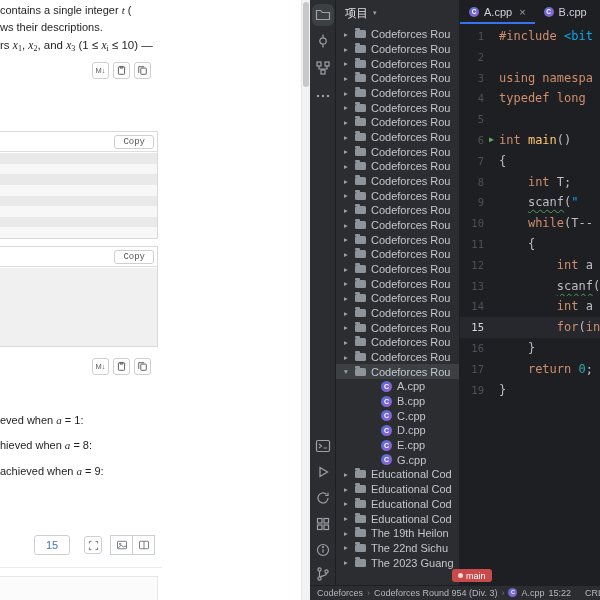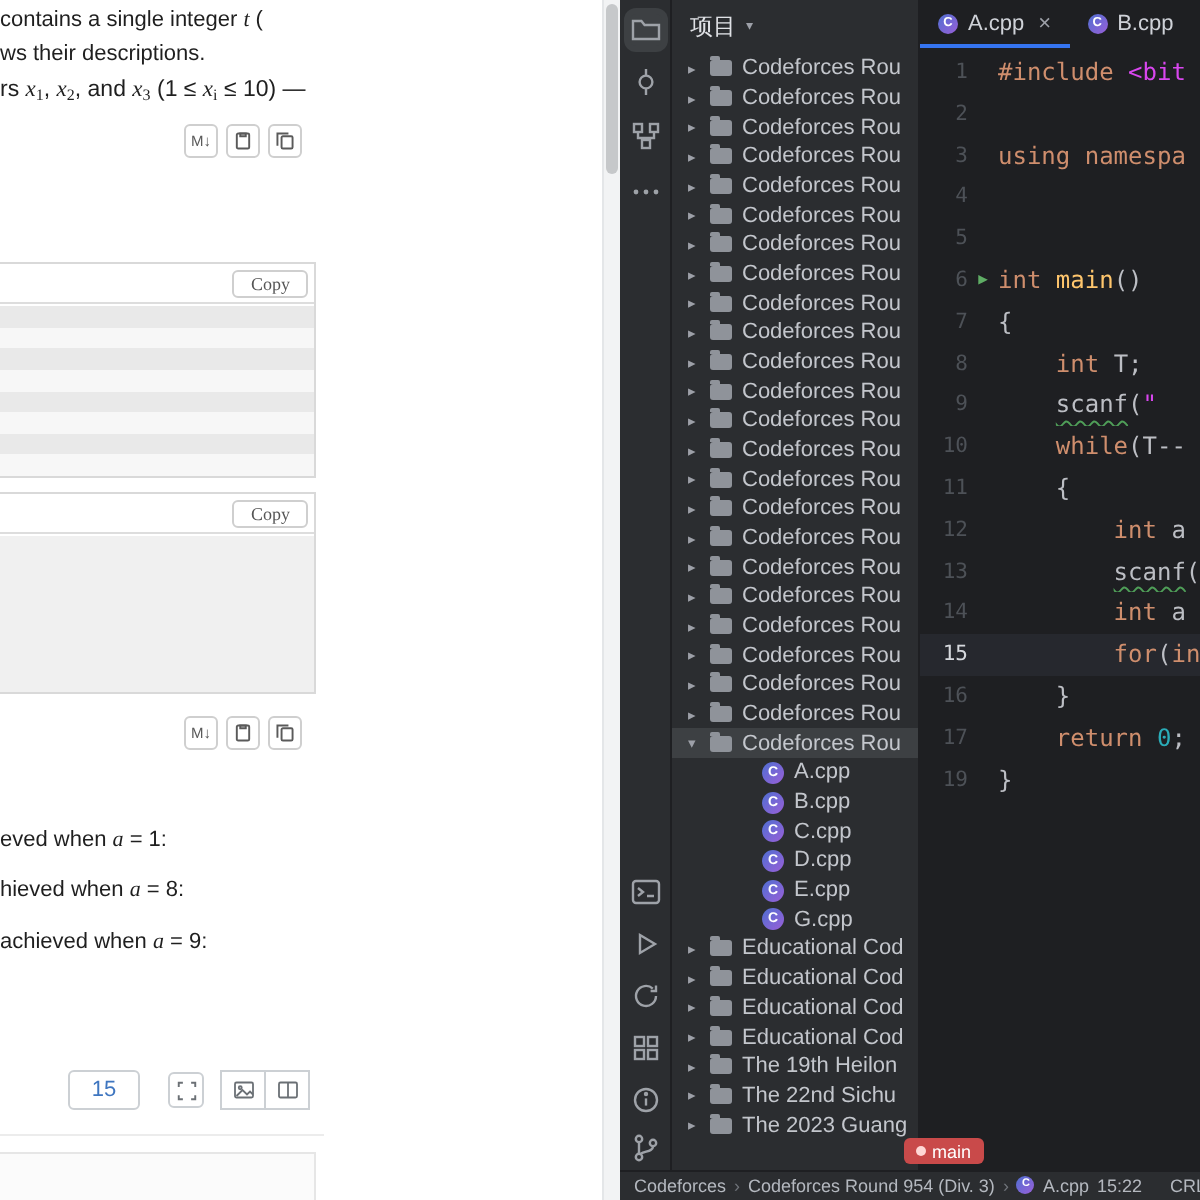--- a/index.html
+++ b/index.html
@@ -10,21 +10,21 @@
   .browser{position:absolute;left:0;top:0;width:310px;height:452px;background:#fff;color:#1f1f1f;font-size:11px}
   .cfline{position:absolute;left:0;white-space:nowrap;line-height:14px}
   .math{font-family:"Liberation Serif",serif;font-style:italic}
   .msub{font-family:"Liberation Serif",serif;font-size:8px;vertical-align:-2px}
   .btnrow{position:absolute;left:92px;display:flex;gap:4px}
   .minibtn{width:17px;height:17px;border:1px solid #cfcfcf;border-radius:3px;background:#fff;color:#5a5a5a;
            font-size:7.5px;display:flex;align-items:center;justify-content:center;font-family:inherit;cursor:pointer}
   .example{position:absolute;left:-2px;width:160px;border:1px solid #d9d9d9;background:#fff}
   .ex-head{height:20px;position:relative;border-bottom:1px solid #ddd;background:#fff}
   .copychip{position:absolute;right:3px;top:3px;padding:1px 8px;font-size:9px;border:1px solid #cfcfcf;
-            border-radius:3px;background:#fff;color:#555;font-family:Liberation Serif, serif;cursor:pointer}
+            border-radius:3px;background:#fff;color:#555;font-family:Liberation Mono, monospace;cursor:pointer}
   .ex-body{position:absolute;top:21px;left:0;right:0;bottom:0;display:flex;flex-direction:column}
   .ex-body.solid{background:#f0f0f0}
   .stripe{flex:1;background:#e9e9e9}
   .stripe.alt{background:#f7f7f7}
   .notes{position:absolute;left:0;top:410px;width:220px;padding-top:4px}
   .note{height:25.4px;white-space:nowrap;font-size:11px}
   .pagefoot{position:absolute;top:535px;left:0;width:200px;height:22px}
   .numbox{position:absolute;left:34px;top:0;width:36px;height:20px;border:1px solid #ccd0d4;border-radius:3px;
           font-size:11px;color:#3f76c0;text-align:center;line-height:18px;background:#fff}
   .sqbtn{position:absolute;left:84px;top:1px;width:18px;height:18px;border:1px solid #ccd0d4;border-radius:3px;
@@ -72,21 +72,21 @@
   .tabclose{color:#9da0a8;font-size:11px;margin-left:2px}
 
   .editor{position:absolute;left:150px;top:24px;width:140px;height:561px;overflow:hidden;background:#1e1f22}
   #edrows{padding-top:2px}
   .ed-row{display:flex;height:20.8px;line-height:20.8px;font-family:"DejaVu Sans Mono",monospace;font-size:12px;white-space:pre}
   .ed-row.current{background:#26282e}
   .ln{width:24px;text-align:right;color:#4d5157;font-size:10.5px;flex:0 0 auto}
   .ed-row.current .ln{color:#d6d9de}
   .runcol{width:15px;flex:0 0 auto;text-align:center;color:#5fad65;font-size:8px}
   .codetext{flex:1;overflow:hidden}
-  .tk-kw{color:#cf8e6d}.tk-str{color:#d946ef}.tk-fn{color:#ffc66d}.tk-num{color:#2aacb8}.tk-pl{color:#bcbec4}
+  .tk-kw{color:#cf8e6d}.tk-str{color:#0ea5e9}.tk-fn{color:#ffc66d}.tk-num{color:#2aacb8}.tk-pl{color:#bcbec4}
   .tk-warn{color:#bcbec4;text-decoration:underline wavy #4f9f58 1px;text-underline-offset:3px}
 
   .statusbar{position:absolute;left:0;bottom:0;width:290px;height:15px;background:#2b2d30;border-top:1px solid #1e1f22;
              display:flex;align-items:center;padding:0 7px;font-size:9px;color:#b4b8bf;gap:4px;overflow:hidden}
   .crumbs{display:flex;align-items:flex-start;gap:4px;white-space:nowrap}
   .crumb{cursor:pointer}
   .csep{color:#70747a}
   .statico{width:9px;height:9px;line-height:9px;font-size:5.5px}
   .stat-right{margin-left:auto;display:flex;gap:14px;white-space:nowrap}
 </style>
@@ -467,21 +467,21 @@
           <span class="tablabel">B.cpp</span>
         </div>
         <div class="tab"></div>
       </div>
 
     <div class="editor">
       <div id="edrows">
           <div class="ed-row"><span class="ln">1</span><span class="runcol"></span><span class="codetext"><span class="tk-kw">#include </span><span class="tk-str">&lt;bit</span></span></div>
           <div class="ed-row"><span class="ln">2</span><span class="runcol"></span><span class="codetext"></span></div>
           <div class="ed-row"><span class="ln">3</span><span class="runcol"></span><span class="codetext"><span class="tk-kw">using namespa</span></span></div>
-          <div class="ed-row"><span class="ln">4</span><span class="runcol"></span></div>
+          <div class="ed-row"><span class="ln">4</span><span class="runcol"></span><span class="codetext"><span class="tk-kw">typedef long</span></span></div>
           <div class="ed-row"><span class="ln">5</span><span class="runcol"></span><span class="codetext"></span></div>
           <div class="ed-row"><span class="ln">6</span><span class="runcol">▶</span><span class="codetext"><span class="tk-kw">int </span><span class="tk-fn">main</span><span class="tk-pl">()</span></span></div>
           <div class="ed-row"><span class="ln">7</span><span class="runcol"></span><span class="codetext"><span class="tk-pl">{</span></span></div>
           <div class="ed-row"><span class="ln">8</span><span class="runcol"></span><span class="codetext"><span class="tk-pl">    </span><span class="tk-kw">int </span><span class="tk-pl">T;</span></span></div>
           <div class="ed-row"><span class="ln">9</span><span class="runcol"></span><span class="codetext"><span class="tk-pl">    </span><span class="tk-warn">scanf</span><span class="tk-pl">(</span><span class="tk-str">"</span></span></div>
           <div class="ed-row"><span class="ln">10</span><span class="runcol"></span><span class="codetext"><span class="tk-pl">    </span><span class="tk-kw">while</span><span class="tk-pl">(T--</span></span></div>
           <div class="ed-row"><span class="ln">11</span><span class="runcol"></span><span class="codetext"><span class="tk-pl">    {</span></span></div>
           <div class="ed-row"><span class="ln">12</span><span class="runcol"></span><span class="codetext"><span class="tk-pl">        </span><span class="tk-kw">int </span><span class="tk-pl">a</span></span></div>
           <div class="ed-row"><span class="ln">13</span><span class="runcol"></span><span class="codetext"><span class="tk-pl">        </span><span class="tk-warn">scanf</span><span class="tk-pl">(</span></span></div>
           <div class="ed-row"><span class="ln">14</span><span class="runcol"></span><span class="codetext"><span class="tk-pl">        </span><span class="tk-kw">int </span><span class="tk-pl">a</span></span></div>

